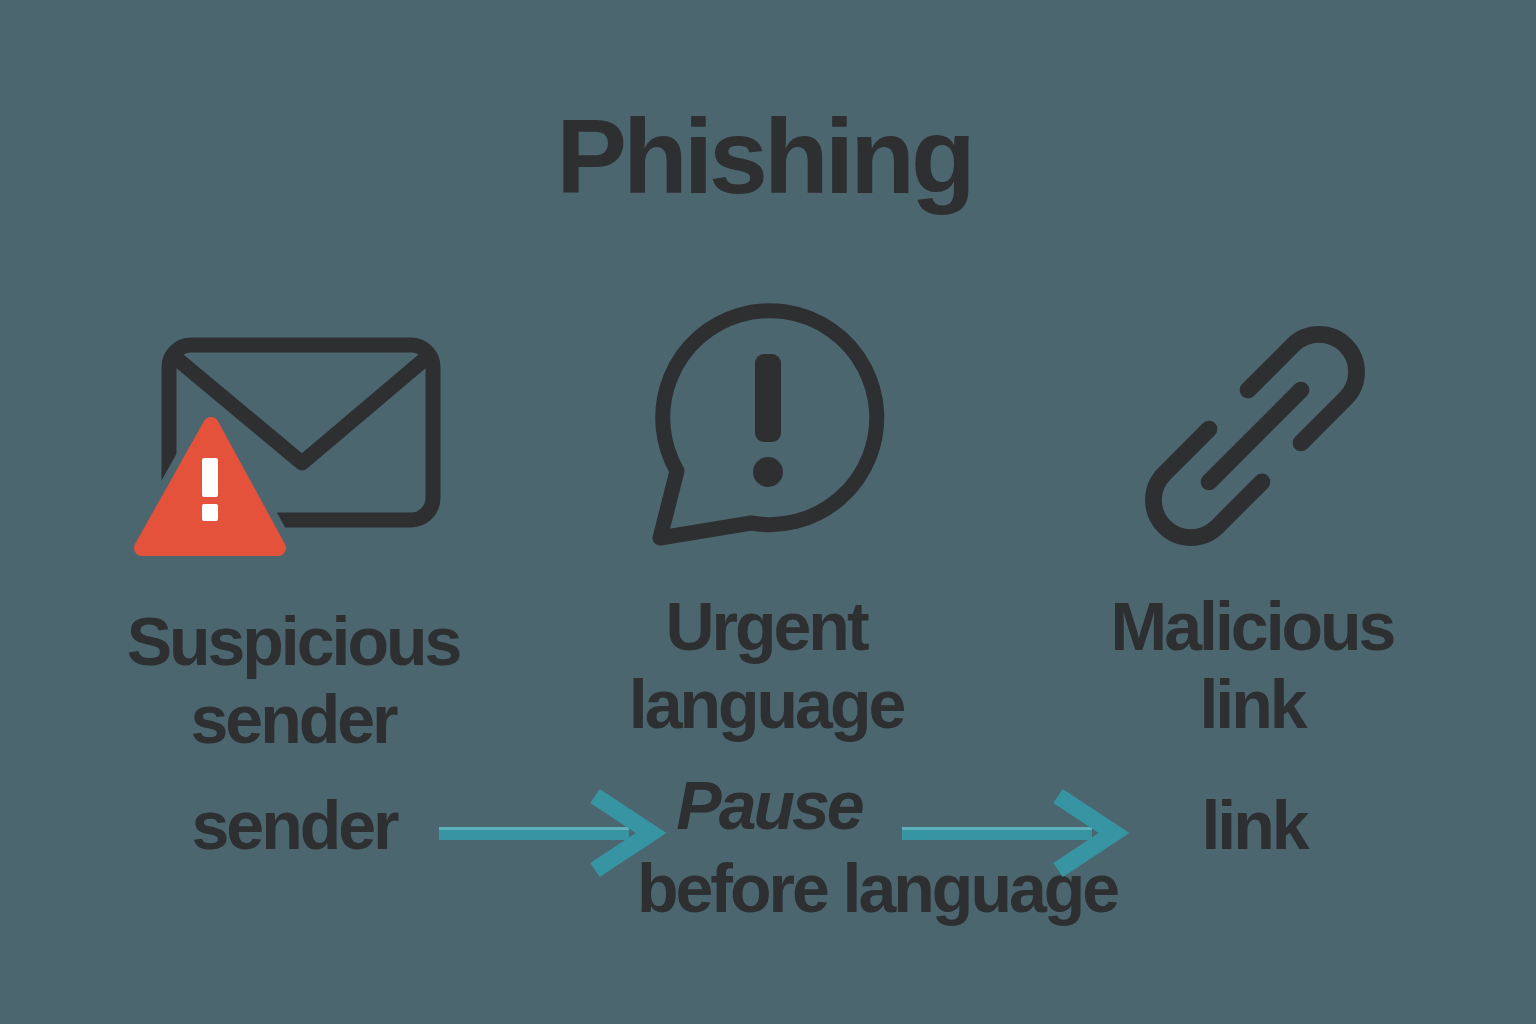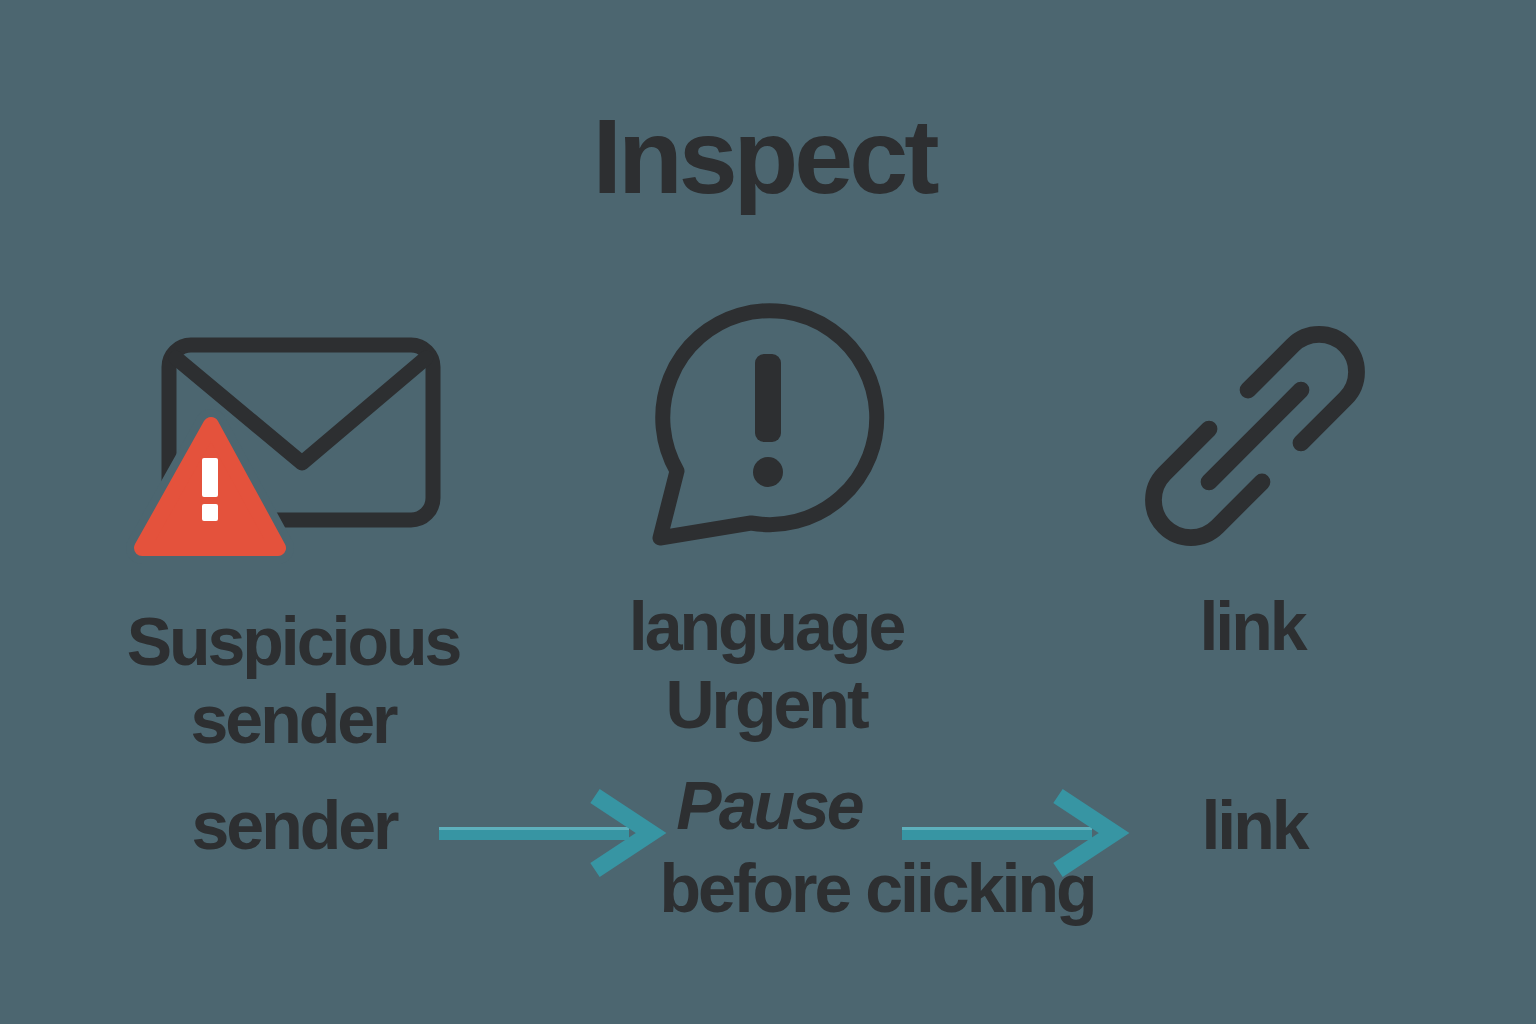--- a/index.html
+++ b/index.html
@@ -47,21 +47,21 @@
   .halo  { fill: var(--background); stroke: var(--background); stroke-linejoin: round; }
   .tri   { fill: var(--warning-red); stroke: var(--warning-red); stroke-linejoin: round; }
   .mark  { fill: var(--warning-mark); }
   .arrow-shaft { fill: var(--arrow); }
   .arrow-hl { fill: var(--arrow-highlight); opacity: .75; }
   .arrow-head { stroke: var(--arrow); fill: none; stroke-miterlimit: 6; }
 </style>
 </head>
 <body>
 
-<div class="title">Inspect</div>
+<div class="title">Phishing</div>
 
 <svg class="abs" style="left:128px; top:322px;" width="330" height="245" viewBox="0 0 330 245">
   <rect class="stroke-ink" x="41" y="23" width="264" height="175" rx="22" stroke-width="15"></rect>
   <path class="stroke-ink" d="M 48 36 L 174 141 L 298 36" stroke-width="15" stroke-linecap="round" stroke-linejoin="round"></path>
   <g>
     <path class="halo" d="M 83 103 L 150 226 L 14 226 Z" stroke-width="32"></path>
     <path class="tri" d="M 83 103 L 150 226 L 14 226 Z" stroke-width="16"></path>
     <rect class="mark" x="74" y="136" width="16" height="39" rx="2"></rect>
     <rect class="mark" x="74" y="182" width="16" height="17" rx="2"></rect>
   </g>
@@ -79,35 +79,36 @@
     <path class="stroke-ink" d="M -38 28 L -38 92 A 38 38 0 0 0 38 92 L 38 28" stroke-width="17" stroke-linecap="round"></path>
     <line class="stroke-ink" x1="0" y1="-66" x2="0" y2="66" stroke-width="17" stroke-linecap="round"></line>
   </g>
 </svg>
 
 <div class="label signal" style="left:293px; top:587px;margin-top:15px;">
   <span class="line">Suspicious</span>
   <span class="line">sender</span>
 </div>
 <div class="label signal" style="left:766px; top:587px;">
+  <span class="line">Urgent</span>
   <span class="line">language</span>
-  <span class="line">Urgent</span>
 </div>
 <div class="label signal" style="left:1252px; top:587px;">
+  <span class="line">Malicious</span>
   <span class="line">link</span>
 </div>
 
 <div class="label action" style="left:294px; top:790px;">
   <span class="line">sender</span>
 </div>
 <div class="label action" style="left:769px; top:770px;font-style:italic;">
   <span class="line">Pause</span>
 </div>
 <div class="label action" style="left:877px; top:853px;">
-  <span class="line">before ciicking</span>
+  <span class="line">before language</span>
 </div>
 <div class="label action" style="left:1254px; top:790px;">
   <span class="line">link</span>
 </div>
 
 <svg class="abs" style="left:437px; top:783px;" width="230" height="100" viewBox="0 0 230 100">
   <rect class="arrow-shaft" x="2" y="44" width="190" height="13"></rect>
   <rect class="arrow-hl" x="2" y="44" width="190" height="3"></rect>
   <polyline class="arrow-head" points="158,13 214,50 158,87" stroke-width="17"></polyline>
 </svg>

